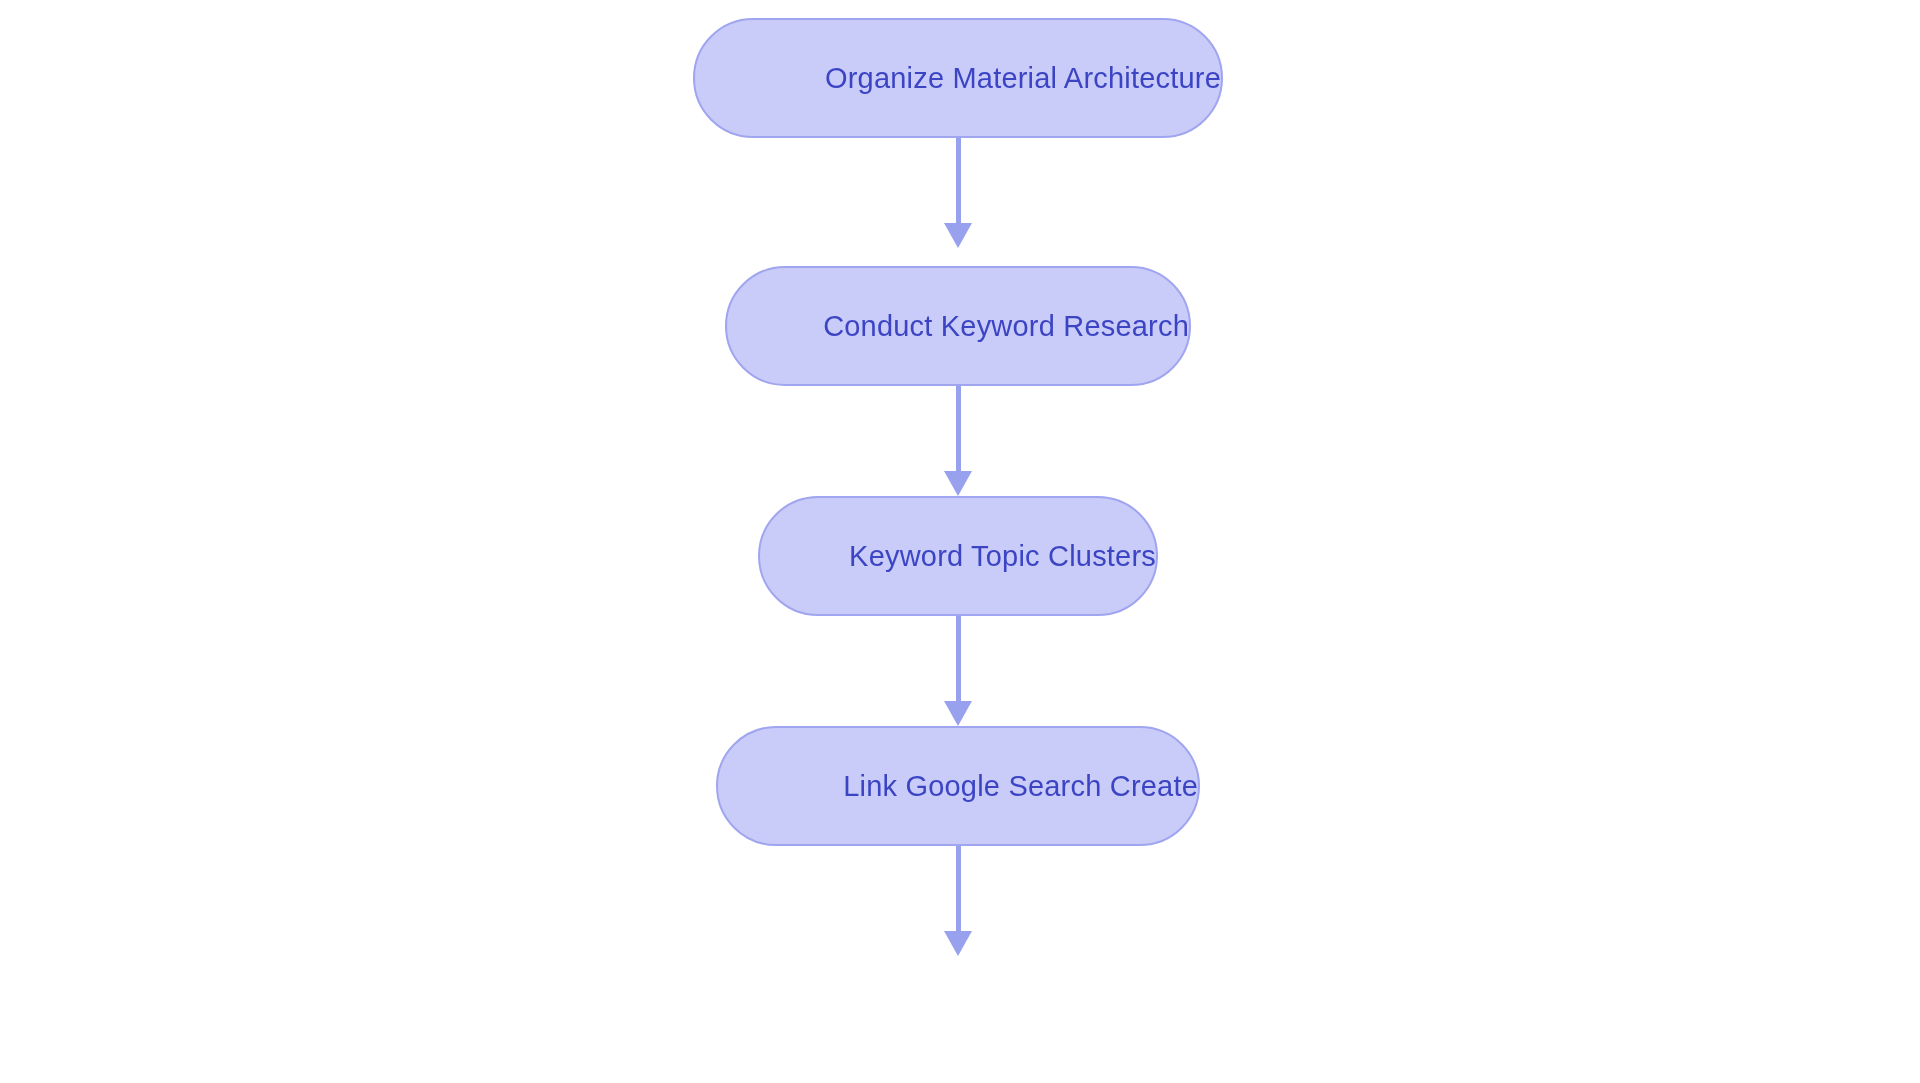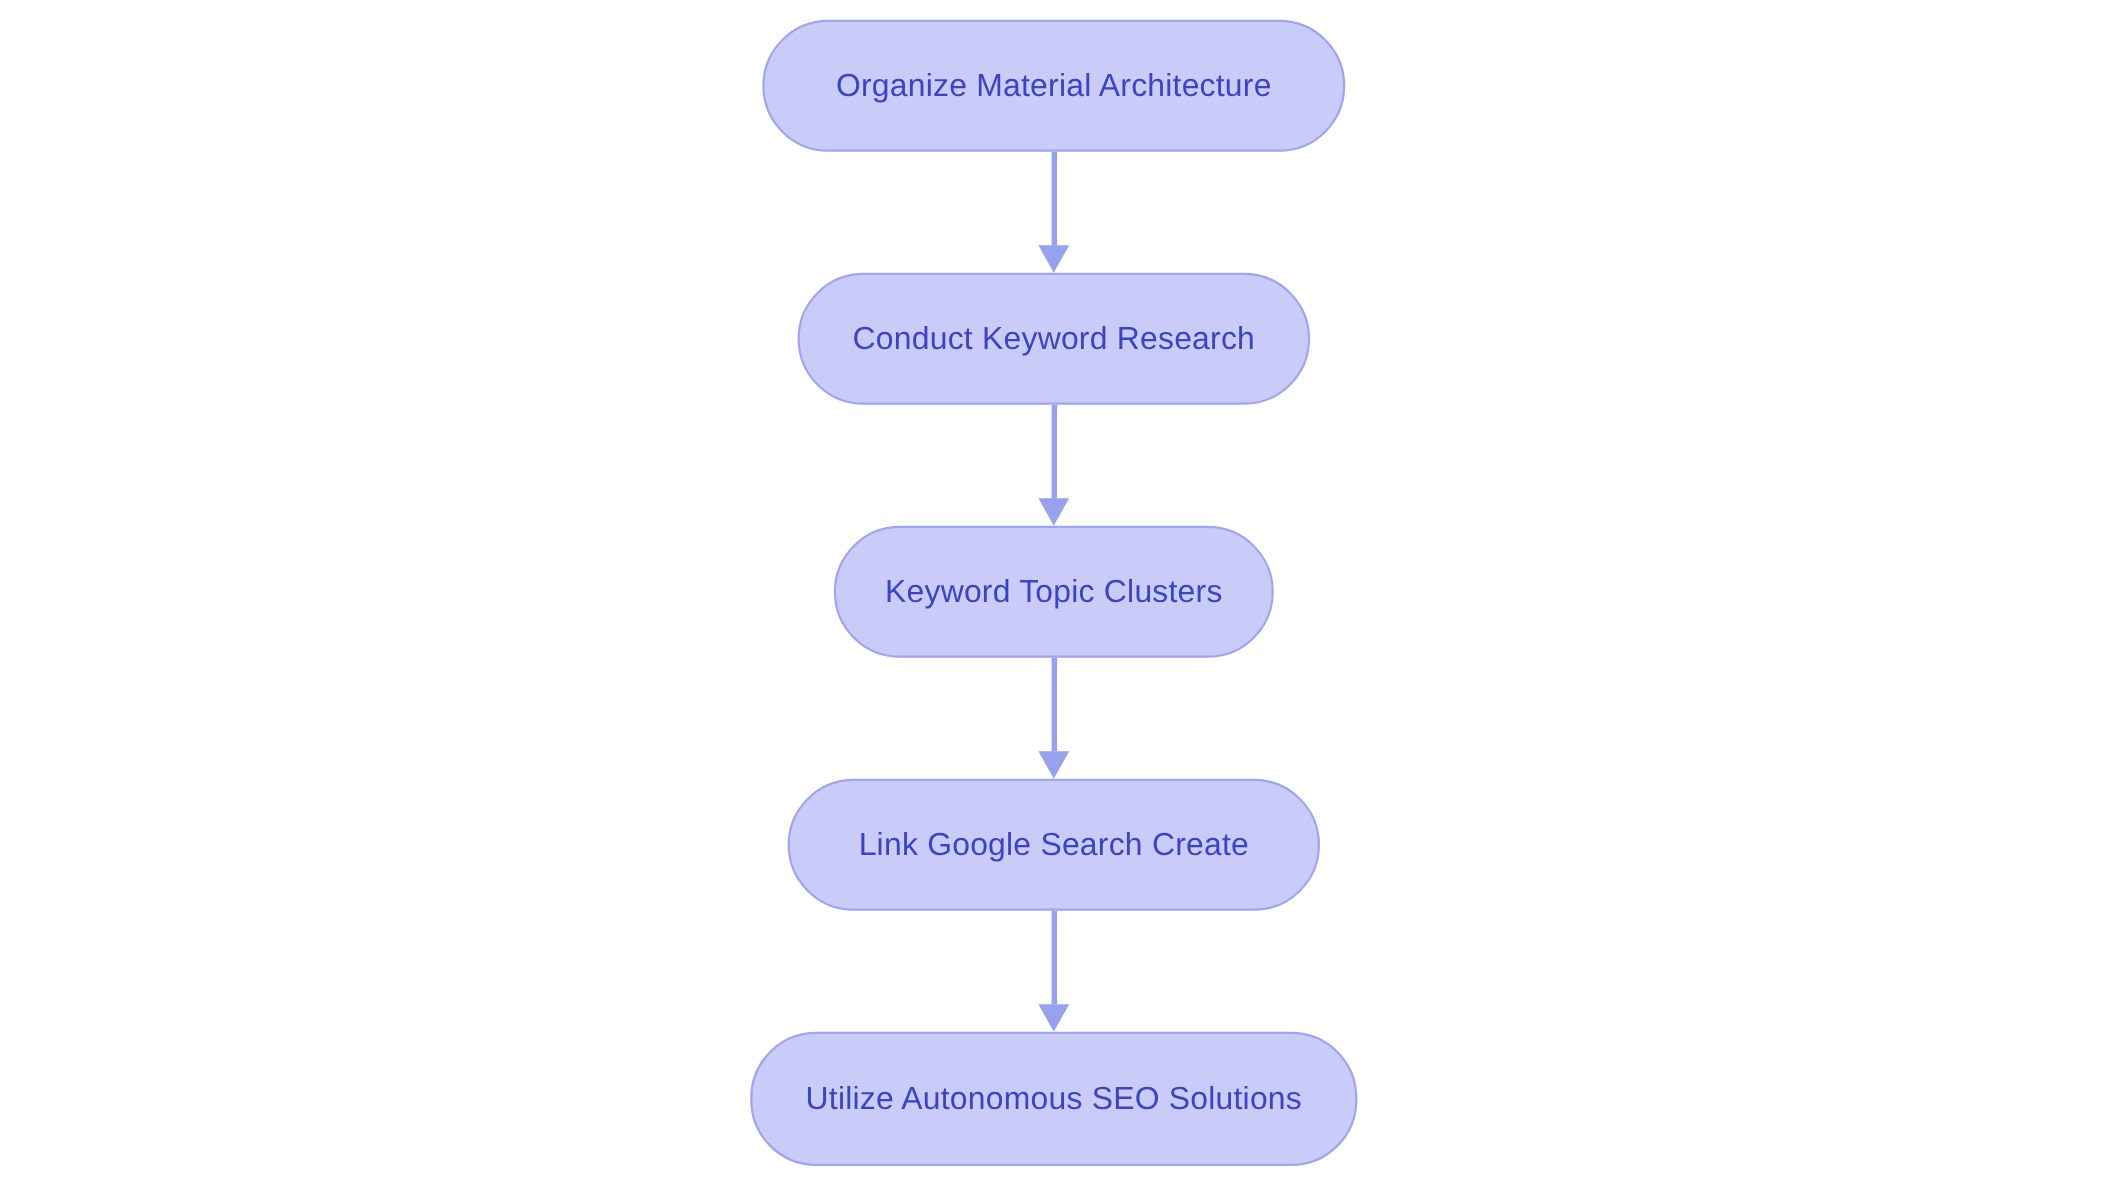--- a/index.html
+++ b/index.html
@@ -27,30 +27,30 @@
     align-items: center;
   }
   .node {
     box-sizing: border-box;
     height: 120px;
     border-radius: 60px;
     background: #c9cbf8;
     border: 2px solid #a0a5f0;
     display: flex;
     align-items: center;
-    justify-content: center;
+    justify-content: flex-end;
     color: #3b45c4;
     font-size: 29px;
     font-weight: 500;
     letter-spacing: 0.2px;
     white-space: nowrap;
     text-align: center;
   }
   .node-1 { width: 530px; }
-  .node-2 { width: 466px; }
+  .node-2 { width: 466px; margin-top: 18px; }
   .node-3 { width: 400px; }
   .node-4 { width: 484px; }
   .node-5 { width: 552px; height: 122px; }
   .arrow {
     height: 110px;
     display: flex;
     flex-direction: column;
     align-items: center;
     justify-content: flex-start;
   }
@@ -102,18 +102,15 @@
 
     <div class="node node-4">
       <span>Link Google Search Create</span>
     </div>
 
     <div class="arrow">
       <div class="arrow-shaft"></div>
       <div class="arrow-head"></div>
     </div>
 
-    <div class="node node-5">
-      <span>Utilize Autonomous SEO Solutions</span>
-    </div>
 
   </div>
 </div>
 
 </body></html>

